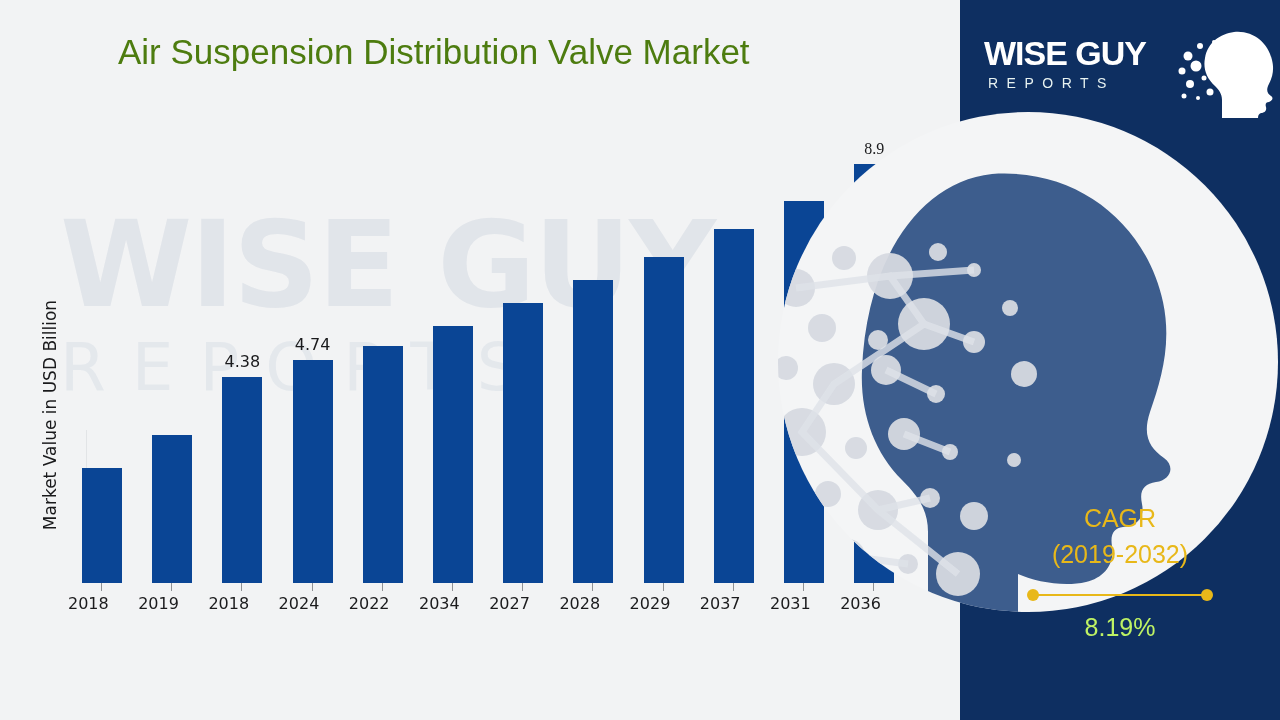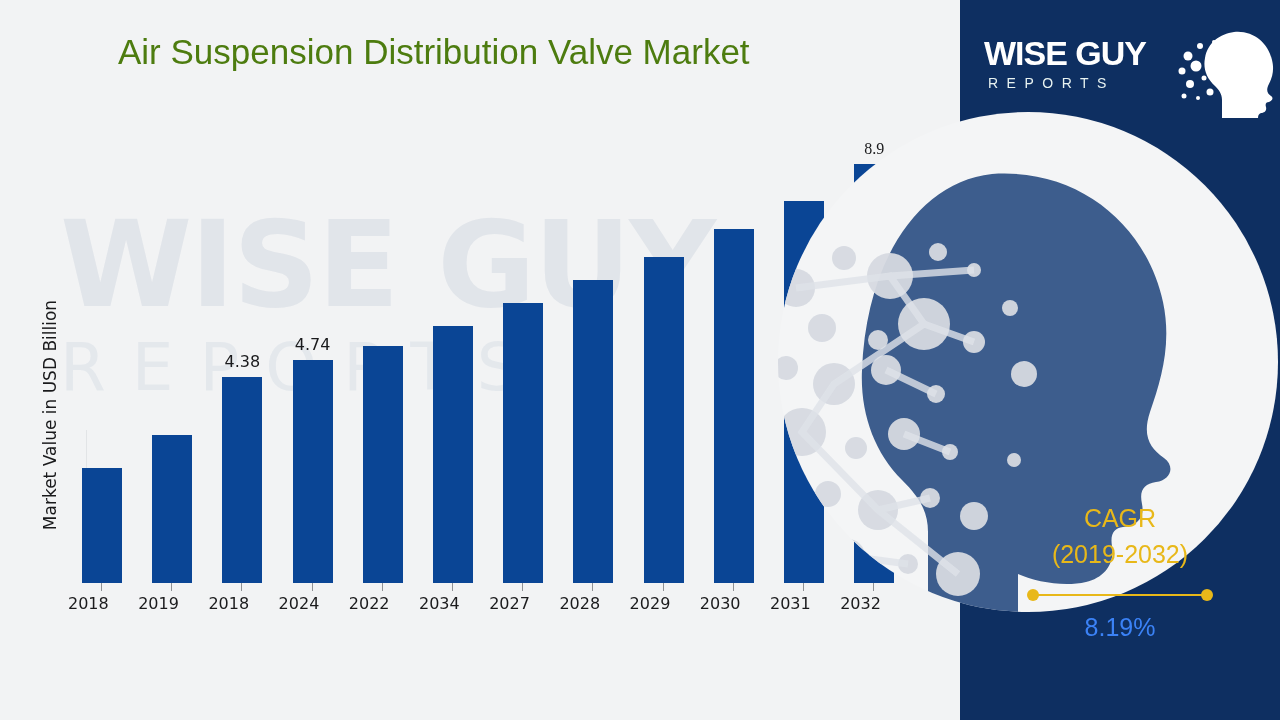--- a/index.html
+++ b/index.html
@@ -61,21 +61,21 @@
 
   #cagr-block { position:absolute; left:0; top:500px; width:320px; text-align:center; }
   .cagr-line { font-size:25px; color:#e8b819; line-height:1.45;
                font-family:"Liberation Sans", sans-serif; }
   #cagr-rule { position:relative; margin:16px auto 12px; width:186px; height:12px; }
   #cagr-rule .rule { position:absolute; left:6px; top:5px; width:174px; height:2px; background:#e8b819; }
   #cagr-rule .dot { position:absolute; top:0; width:12px; height:12px; border-radius:50%;
                     background:#e8b819; }
   #cagr-rule .dot.l { left:0; }
   #cagr-rule .dot.r { right:0; }
-  #cagr-value { font-size:25px; color:#3b82f6; font-family:"Liberation Sans", sans-serif; }
+  #cagr-value { font-size:25px; color:#bef264; font-family:"Liberation Sans", sans-serif; }
 </style>
 </head>
 <body>
 
 <div id="page">
 
   <div id="left-panel">
 
     <div id="watermark">
       <div id="wm-line1">WISE GUY</div>
@@ -151,36 +151,36 @@
             <div class="bar" title="2029: 6.93" style="height: 326px; background: rgb(10, 69, 149);"></div>
             <div class="xband">
               <div class="tick"></div>
               <div class="xtick-label">2029</div>
             </div>
           </div>
           <div class="bar-slot" style="left: 637.8px; height: 433px;">
             <div class="bar" title="2030: 7.53" style="height: 354px; background: rgb(10, 69, 149);"></div>
             <div class="xband">
               <div class="tick"></div>
-              <div class="xtick-label">2030</div>
+              <div class="xtick-label">2037</div>
             </div>
           </div>
           <div class="bar-slot" style="left: 708px; height: 433px;">
             <div class="bar" title="2031: 8.12" style="height: 382px; background: rgb(10, 69, 149);"></div>
             <div class="xband">
               <div class="tick"></div>
               <div class="xtick-label">2031</div>
             </div>
           </div>
           <div class="bar-slot" style="left: 778.2px; height: 433px;">
             <div class="bar" title="2032: 8.9" style="height: 419px; background: rgb(10, 69, 149);"></div>
             <div class="bar-value" style="bottom: 425px; font-family: Liberation Serif, serif;">8.9</div>
             <div class="xband">
               <div class="tick"></div>
-              <div class="xtick-label">2032</div>
+              <div class="xtick-label">2036</div>
             </div>
           </div>
         </div>
     </div>
   </div>
 
   <div id="right-panel">
 
     <svg id="hero-circle" viewBox="0 0 500 500" xmlns="http://www.w3.org/2000/svg">
       <defs>

